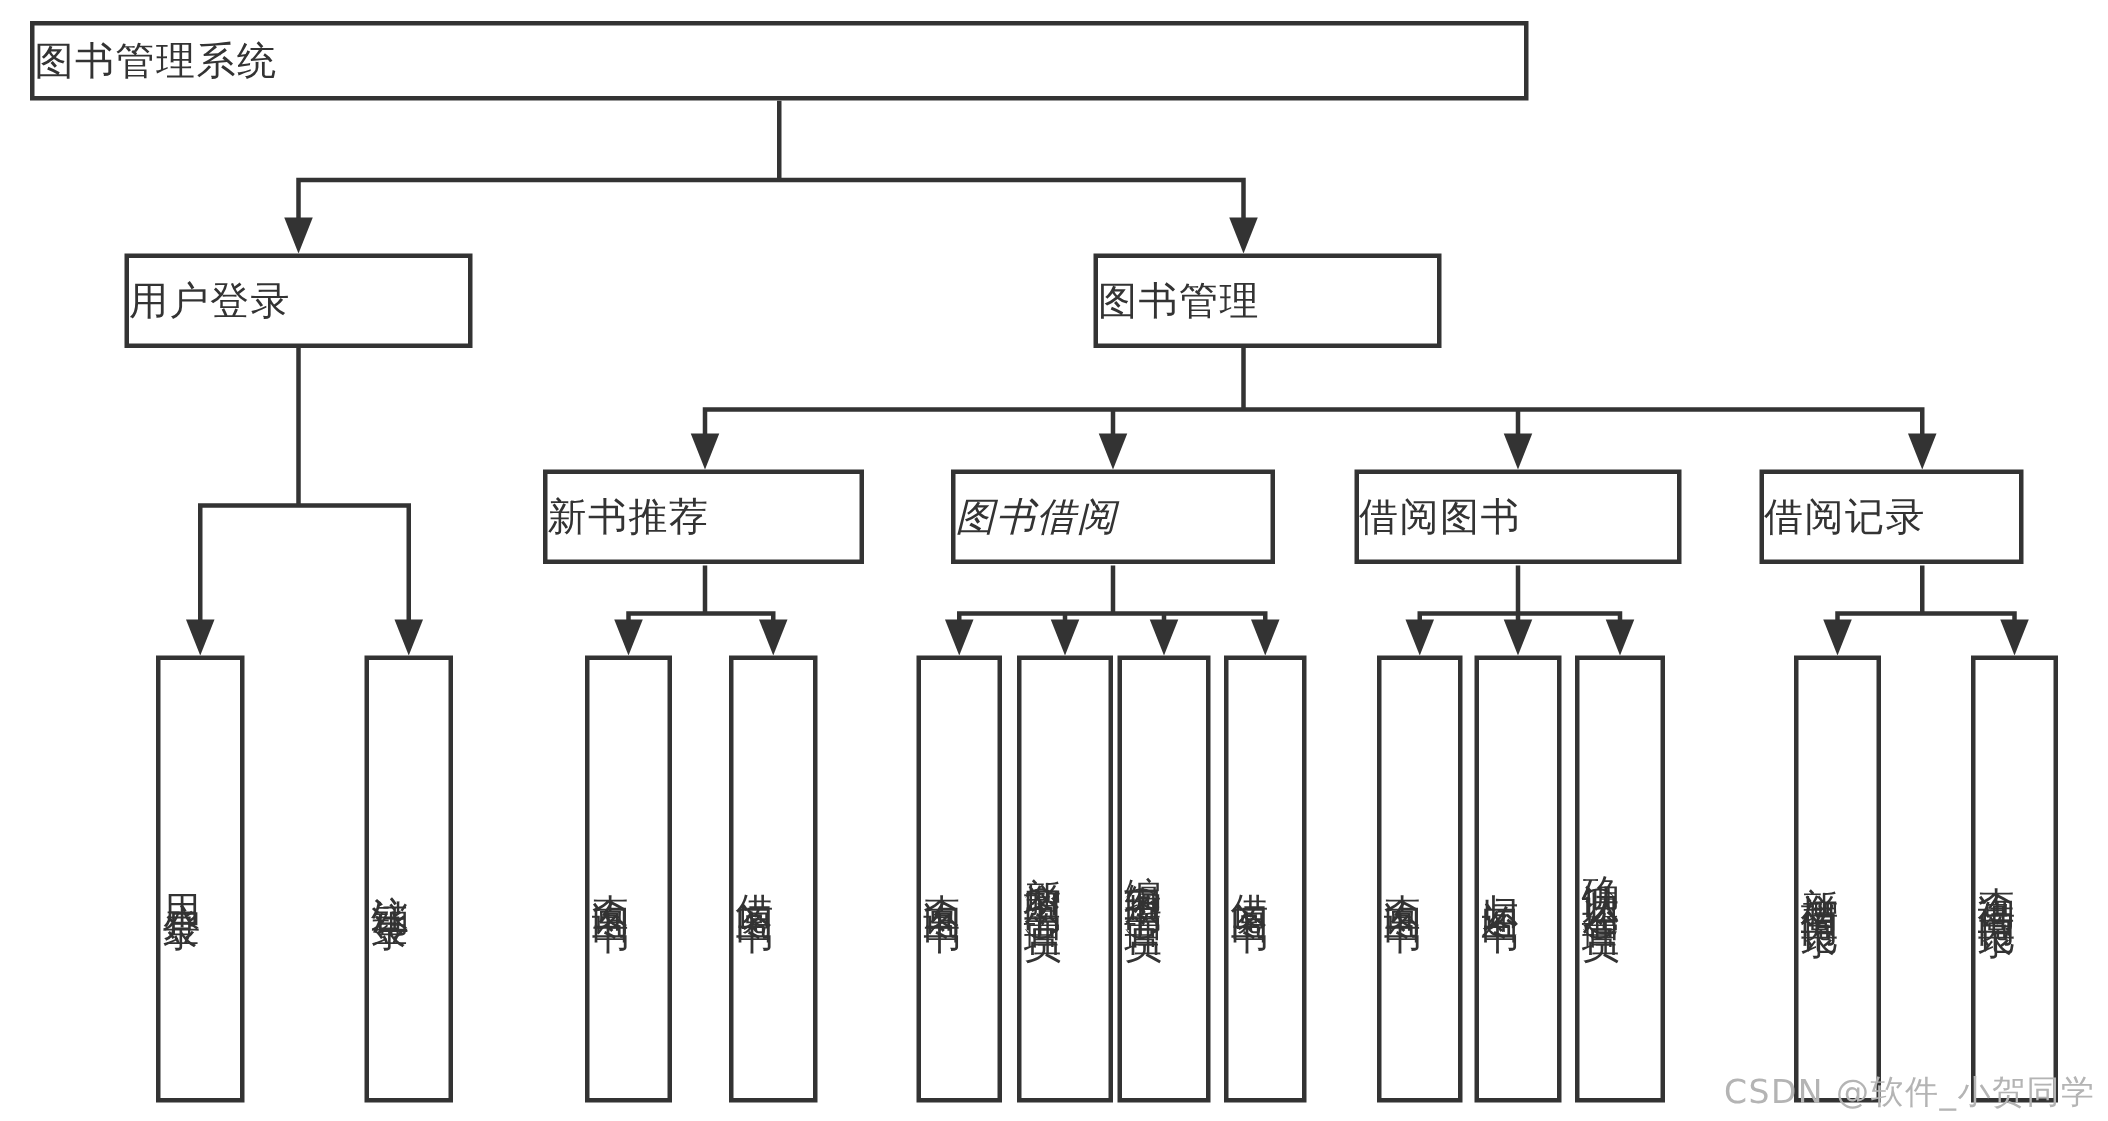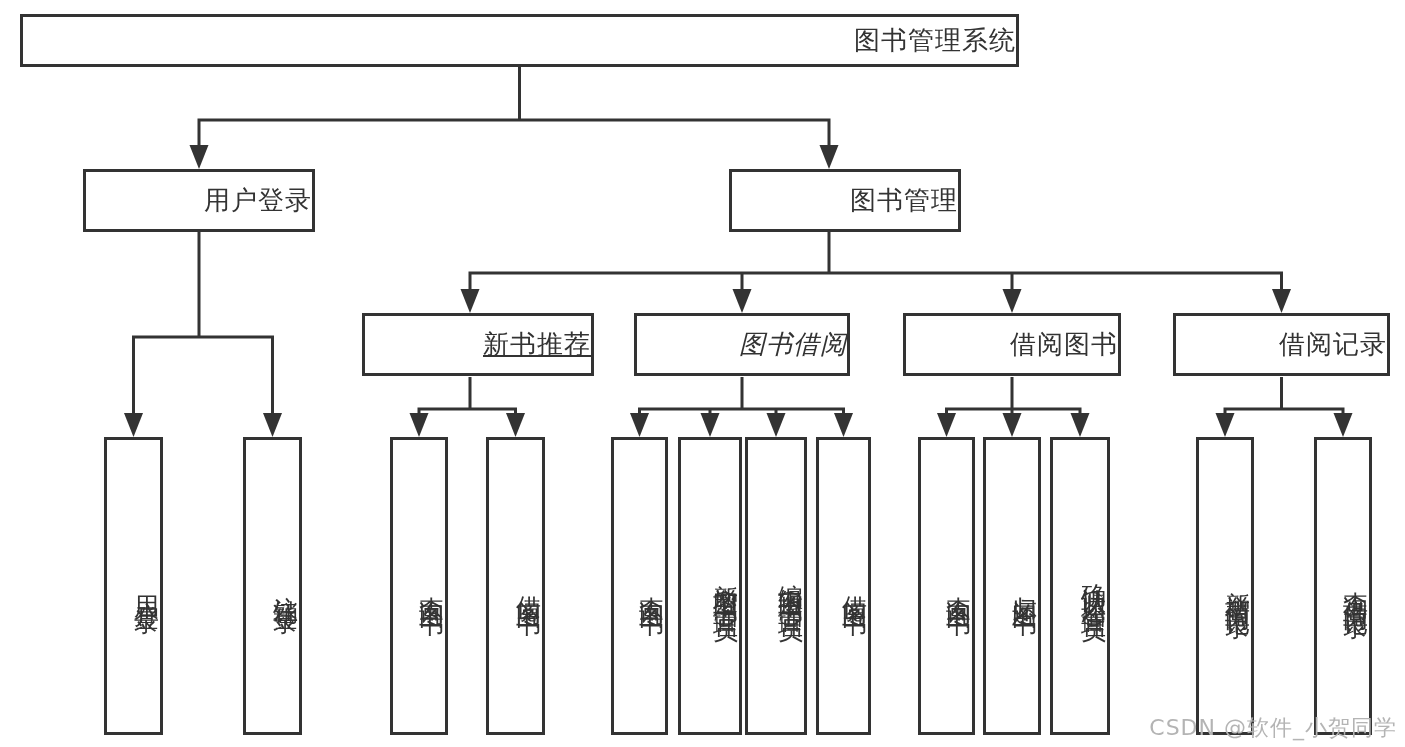--- a/index.html
+++ b/index.html
@@ -20,23 +20,22 @@
   .canvas svg{position:absolute;left:0;top:0;}
   #connectors path{stroke:var(--line);stroke-width:3;fill:none;}
   #connectors polygon{fill:var(--line);stroke:none;}
   .box{
     position:absolute;
     box-sizing:border-box;
     background:var(--bg);
     border:3px solid var(--line);
     display:flex;
     align-items:center;
-    justify-content:flex-end;
+    justify-content:flex-start;
     color:var(--text);
-    padding-left:32px;
   }
   .box .lbl{
     font-size:26px;
     letter-spacing:1px;
     white-space:nowrap;
   }
   .box.vert .lbl{
     writing-mode:vertical-rl;
     text-orientation:mixed;
     font-size:25px;
@@ -122,30 +121,30 @@
     <span class="lbl">图书管理系统</span>
   </div>
 
   <div class="box" style="left:83px;top:169px;width:232px;height:63px;">
     <span class="lbl">用户登录</span>
   </div>
   <div class="box" style="left:713px;top:169px;width:232px;height:63px;margin-left:16px;">
     <span class="lbl">图书管理</span>
   </div>
 
-  <div class="box" style="left:362px;top:313px;width:232px;height:63px;text-decoration:underline;">
+  <div class="box" style="left:362px;top:313px;width:214px;height:63px;">
     <span class="lbl">新书推荐</span>
   </div>
   <div class="box" style="left:634px;top:313px;width:216px;height:63px;font-style:italic;">
     <span class="lbl">图书借阅</span>
   </div>
   <div class="box" style="left:903px;top:313px;width:218px;height:63px;">
     <span class="lbl">借阅图书</span>
   </div>
-  <div class="box" style="left:1173px;top:313px;width:217px;height:63px;">
+  <div class="box" style="left:1173px;top:313px;width:176px;height:63px;">
     <span class="lbl">借阅记录</span>
   </div>
 
   <div class="box vert" style="left:104px;top:437px;width:59px;height:298px;">
     <span class="lbl">用户登录</span>
   </div>
   <div class="box vert" style="left:243px;top:437px;width:59px;height:298px;">
     <span class="lbl">注销登录</span>
   </div>
 

